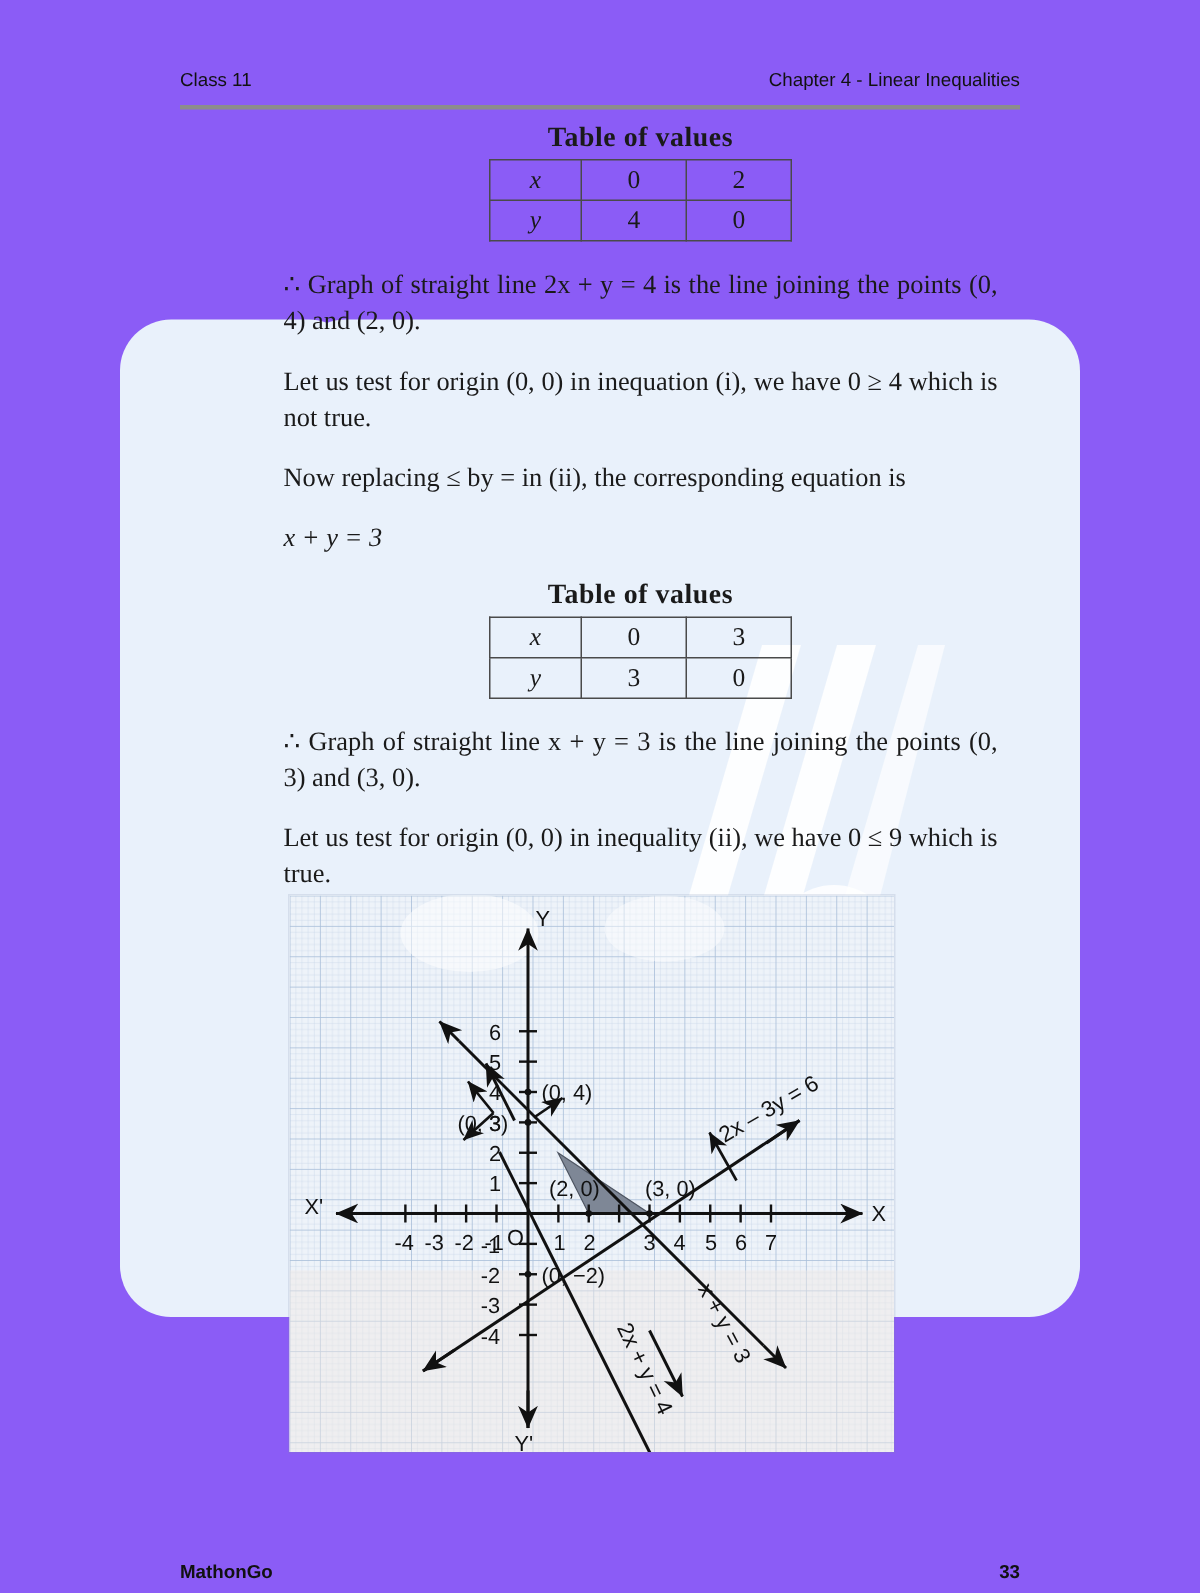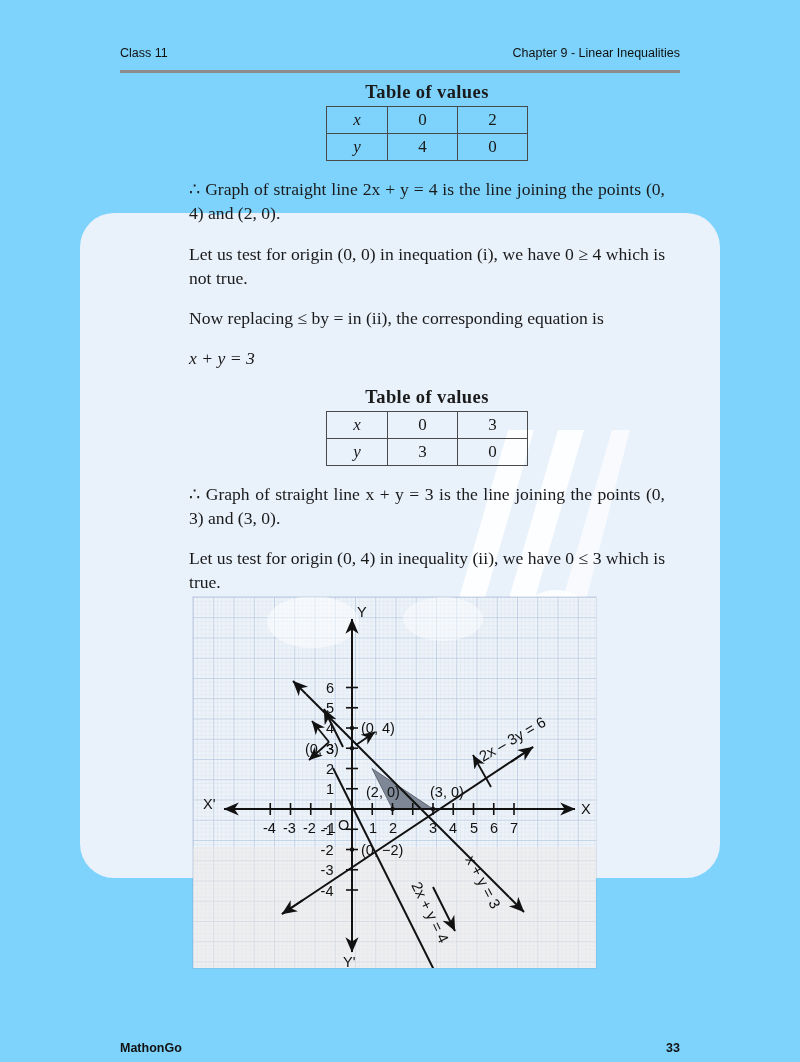--- a/index.html
+++ b/index.html
@@ -7,21 +7,21 @@
     padding: 0;
     background: #ffffff;
   }
   body {
     font-family: "Liberation Serif", serif;
   }
   #page {
     position: relative;
     width: 800px;
     height: 1062px;
-    background: #7dd3fc;
+    background: #8b5cf6;
     overflow: hidden;
   }
 
   
   .wm-left {
     position: absolute;
     left: 80px;
     top: 213px;
     width: 160px;
     height: 665px;
@@ -165,21 +165,21 @@
   <svg class="wm-logo" viewBox="0 0 200 330">
     <g fill="#ffffff" opacity="0.92">
       <path d="M 8 300 L 78 60 L 104 60 L 34 300 Z"></path>
       <path d="M 58 300 L 128 60 L 154 60 L 84 300 Z"></path>
       <path d="M 112 300 L 182 60 L 200 60 L 138 300 Z" opacity="0.75"></path>
     </g>
   </svg>
 
   <div class="header">
     <span>Class 11</span>
-    <span>Chapter 9 - Linear Inequalities</span>
+    <span>Chapter 4 - Linear Inequalities</span>
   </div>
   <div class="header-rule"></div>
 
   <div class="content">
 
     <div class="tbl-title">Table of values</div>
     <table class="vals">
       <tbody>
           <tr>
         <td class="lbl">x</td>
@@ -209,21 +209,21 @@
       </tr>
       <tr>
         <td class="lbl">y</td>
         <td>3</td>
         <td>0</td>
       </tr>
     </tbody>
       </table>
 
     <p class="para last-line-left">∴   Graph of straight line x + y = 3 is the line joining the points (0, 3) and (3, 0).</p>
-    <p class="para last-line-left">Let us test for origin (0, 4) in inequality (ii), we have 0 ≤ 3 which is true.</p>
+    <p class="para last-line-left">Let us test for origin (0, 0) in inequality (ii), we have 0 ≤ 9 which is true.</p>
   </div>
 
   <div class="graph-wrap">
     <svg width="403" height="371" viewBox="0 0 403 371">
       <defs>
         <pattern id="gridMinor" width="4.05" height="4.05" patternUnits="userSpaceOnUse">
           <path d="M 4.05 0 L 0 0 0 4.05" fill="none" stroke="#c9d7e9" stroke-width="0.6"></path>
         </pattern>
         <pattern id="gridMajor" width="20.25" height="20.25" patternUnits="userSpaceOnUse">
           <rect width="20.25" height="20.25" fill="url(#gridMinor)"></rect>

